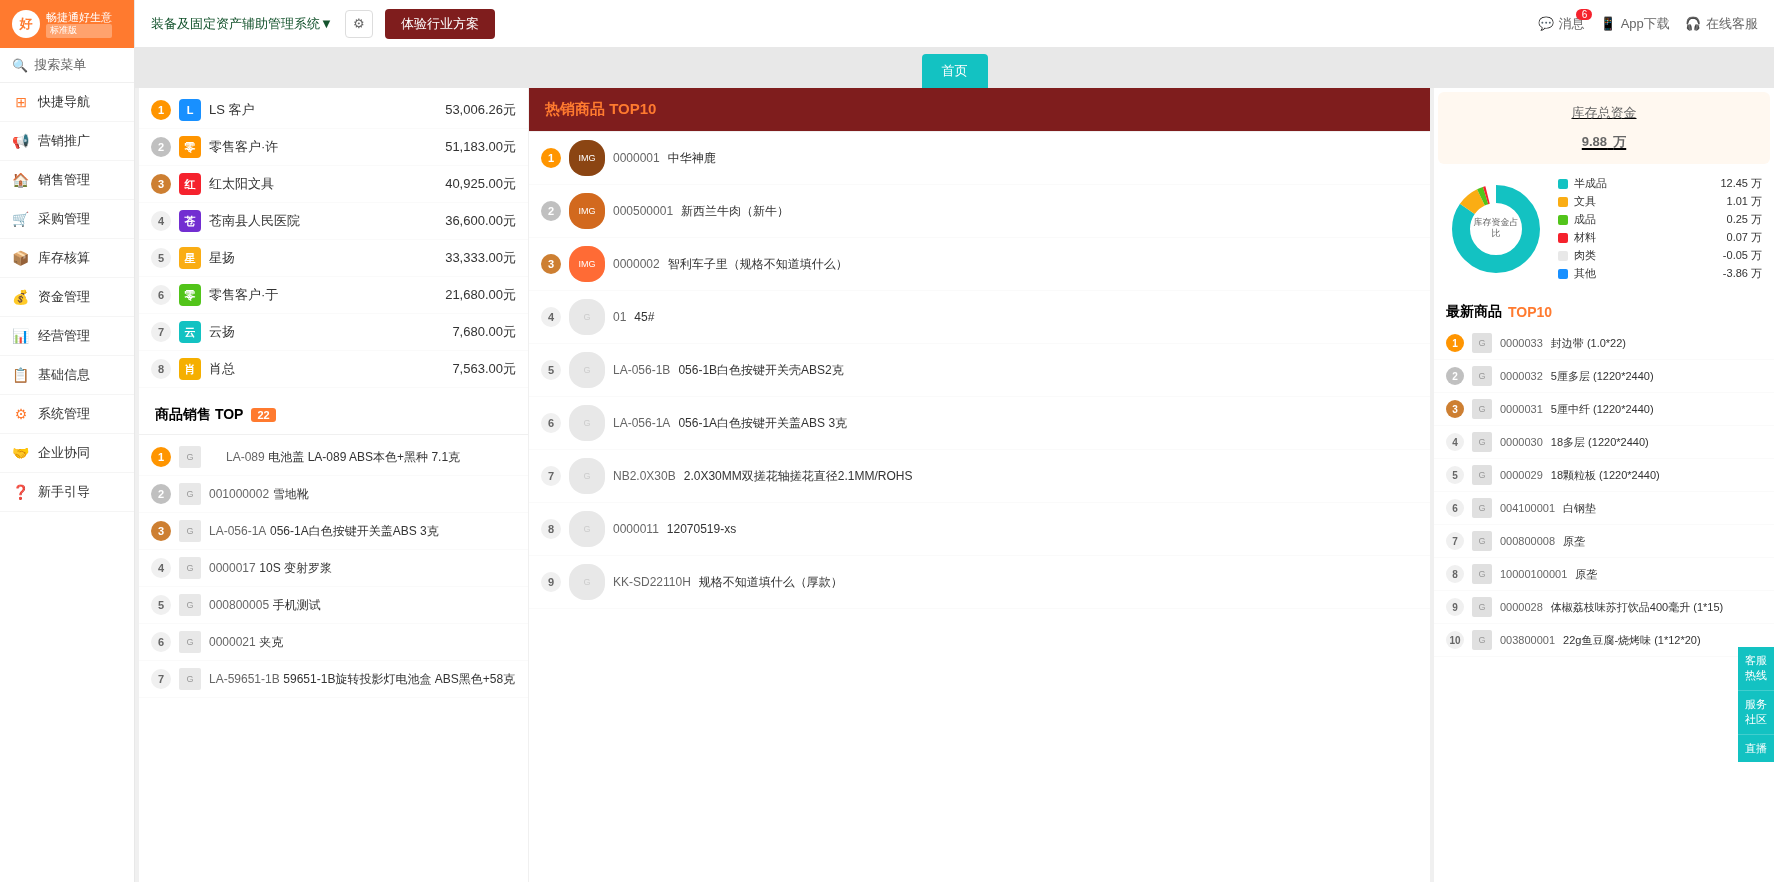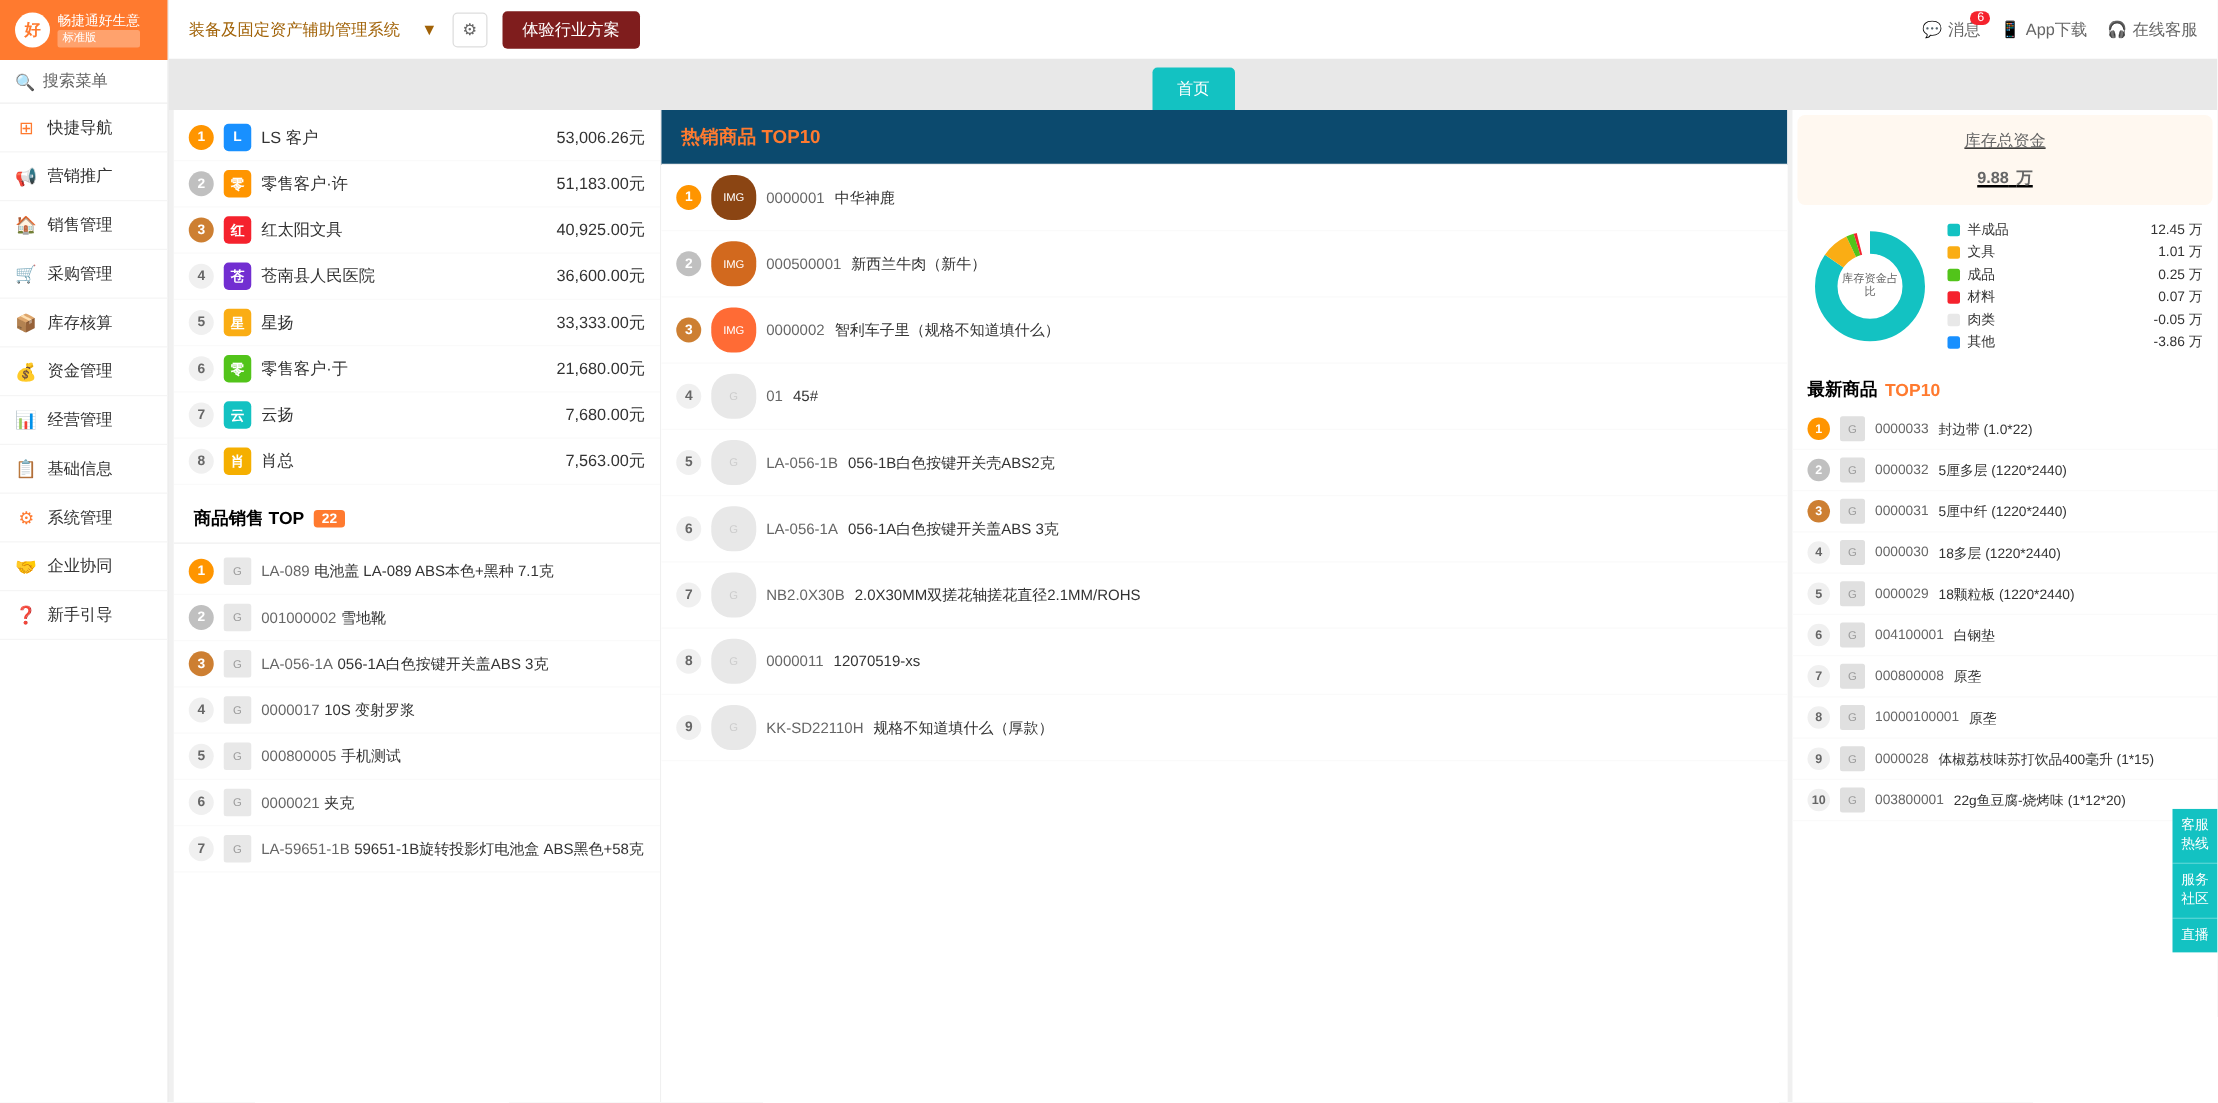--- a/index.html
+++ b/index.html
@@ -74,22 +74,22 @@
     .topbar {
       height: 48px;
       background: #fff;
       border-bottom: 1px solid #e8e8e8;
       display: flex;
       align-items: center;
       padding: 0 16px;
       gap: 12px;
     }
     .topbar-dropdown {
-      display: flex; align-items: center; gap: 17px;
-      color: #a16207; font-size: 13px;
+      display: flex; align-items: center; gap: 0;
+      color: #14532d; font-size: 13px;
       cursor: pointer;
     }
     .topbar-gear {
       width: 28px; height: 28px;
       border: 1px solid #ddd; border-radius: 4px;
       display: flex; align-items: center; justify-content: center;
       cursor: pointer; color: #666;
     }
     .topbar-trial {
       background: #7f1d1d;
@@ -220,21 +220,21 @@
     .product-code { color: #666; font-size: 12px; }
     .product-name { color: #333; font-size: 12px; flex: 1; }
 
     
     .hot-section {
       background: #fff;
       overflow-y: auto;
       flex: 1;
     }
     .hot-section .section-header {
-      background: #0c4a6e;
+      background: #7f1d1d;
       color: #ff7a2f;
       font-weight: bold;
       font-size: 14px;
     }
     .hot-item {
       display: flex; align-items: center;
       padding: 8px 12px;
       gap: 8px;
       border-bottom: 1px solid #fafafa;
     }
@@ -533,21 +533,21 @@
 
           <div class="section-card">
             <div class="section-header">
               <span>商品销售 TOP</span>
               <span style="background:#ff7a2f;color:#fff;padding:1px 6px;border-radius:3px;font-size:11px;">22</span>
             </div>
             <div class="rank-list" id="product-rank-list">
                 <div class="rank-item">
     <div class="rank-num" style="background:#ff9500;color:#fff;">1</div>
     <div class="product-img">G</div>
-    <div style="flex:1;">
+    <div style="flex:1;margin-left:17px;">
       <span class="product-code">LA-089</span>
       <span class="product-name">  电池盖 LA-089 ABS本色+黑种 7.1克</span>
     </div>
   </div>
                 <div class="rank-item">
     <div class="rank-num" style="background:#c0c0c0;color:#fff;">2</div>
     <div class="product-img">G</div>
     <div style="flex:1;">
       <span class="product-code">001000002</span>
       <span class="product-name">  雪地靴</span>

